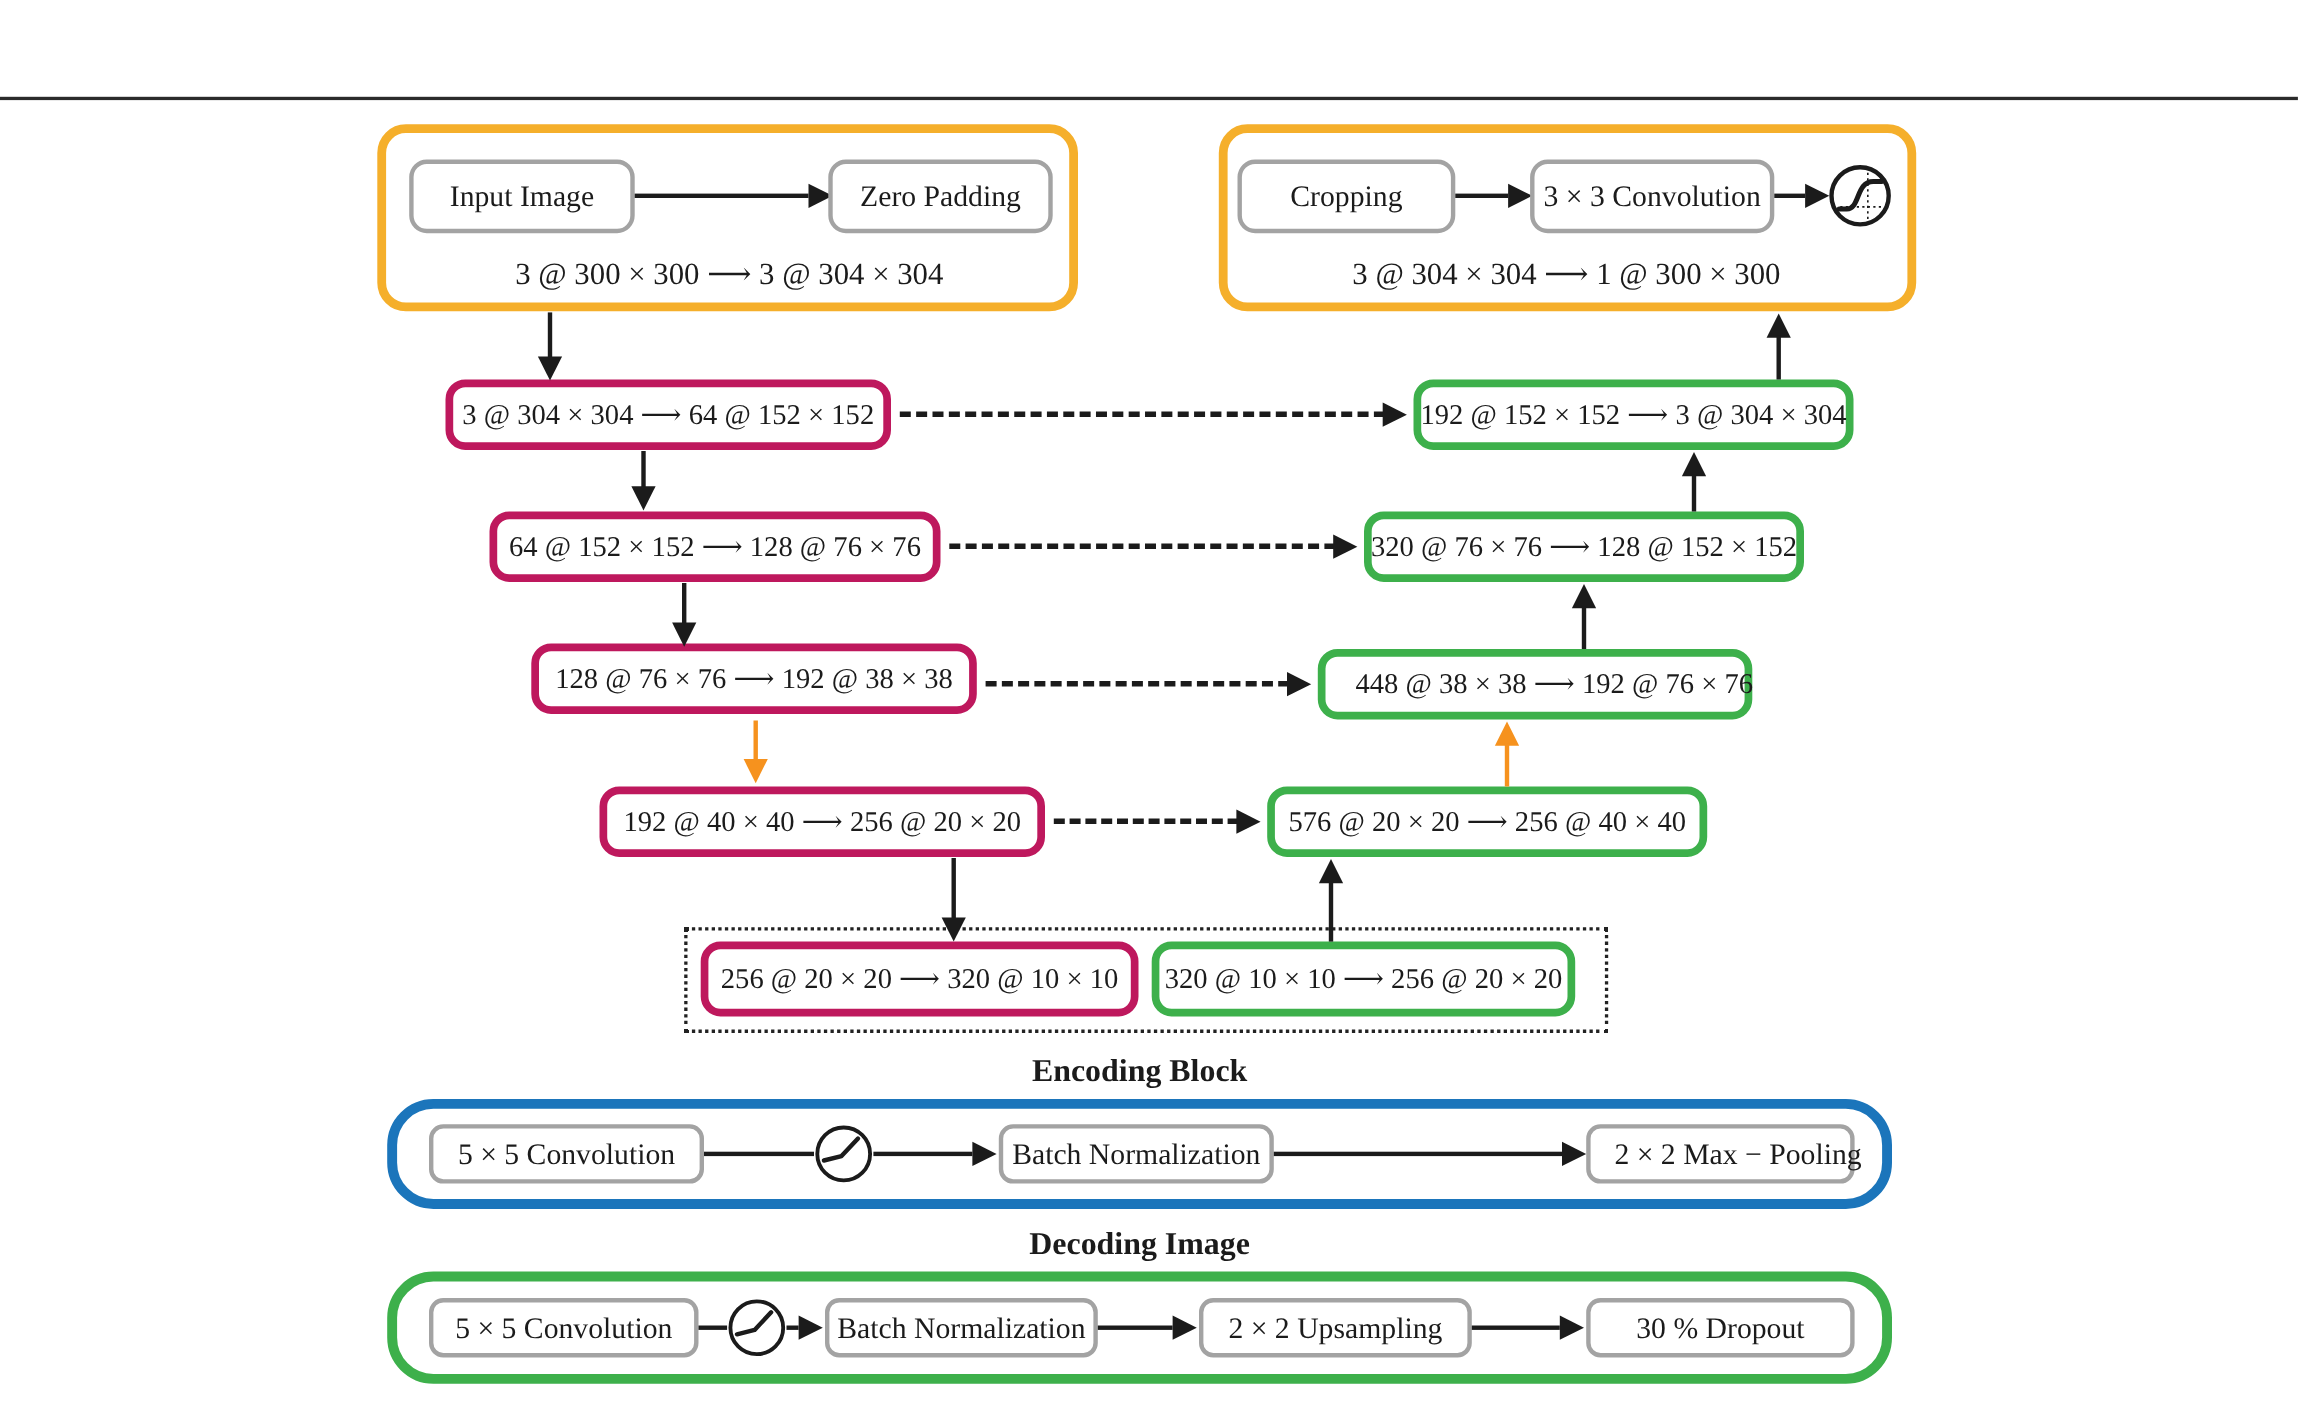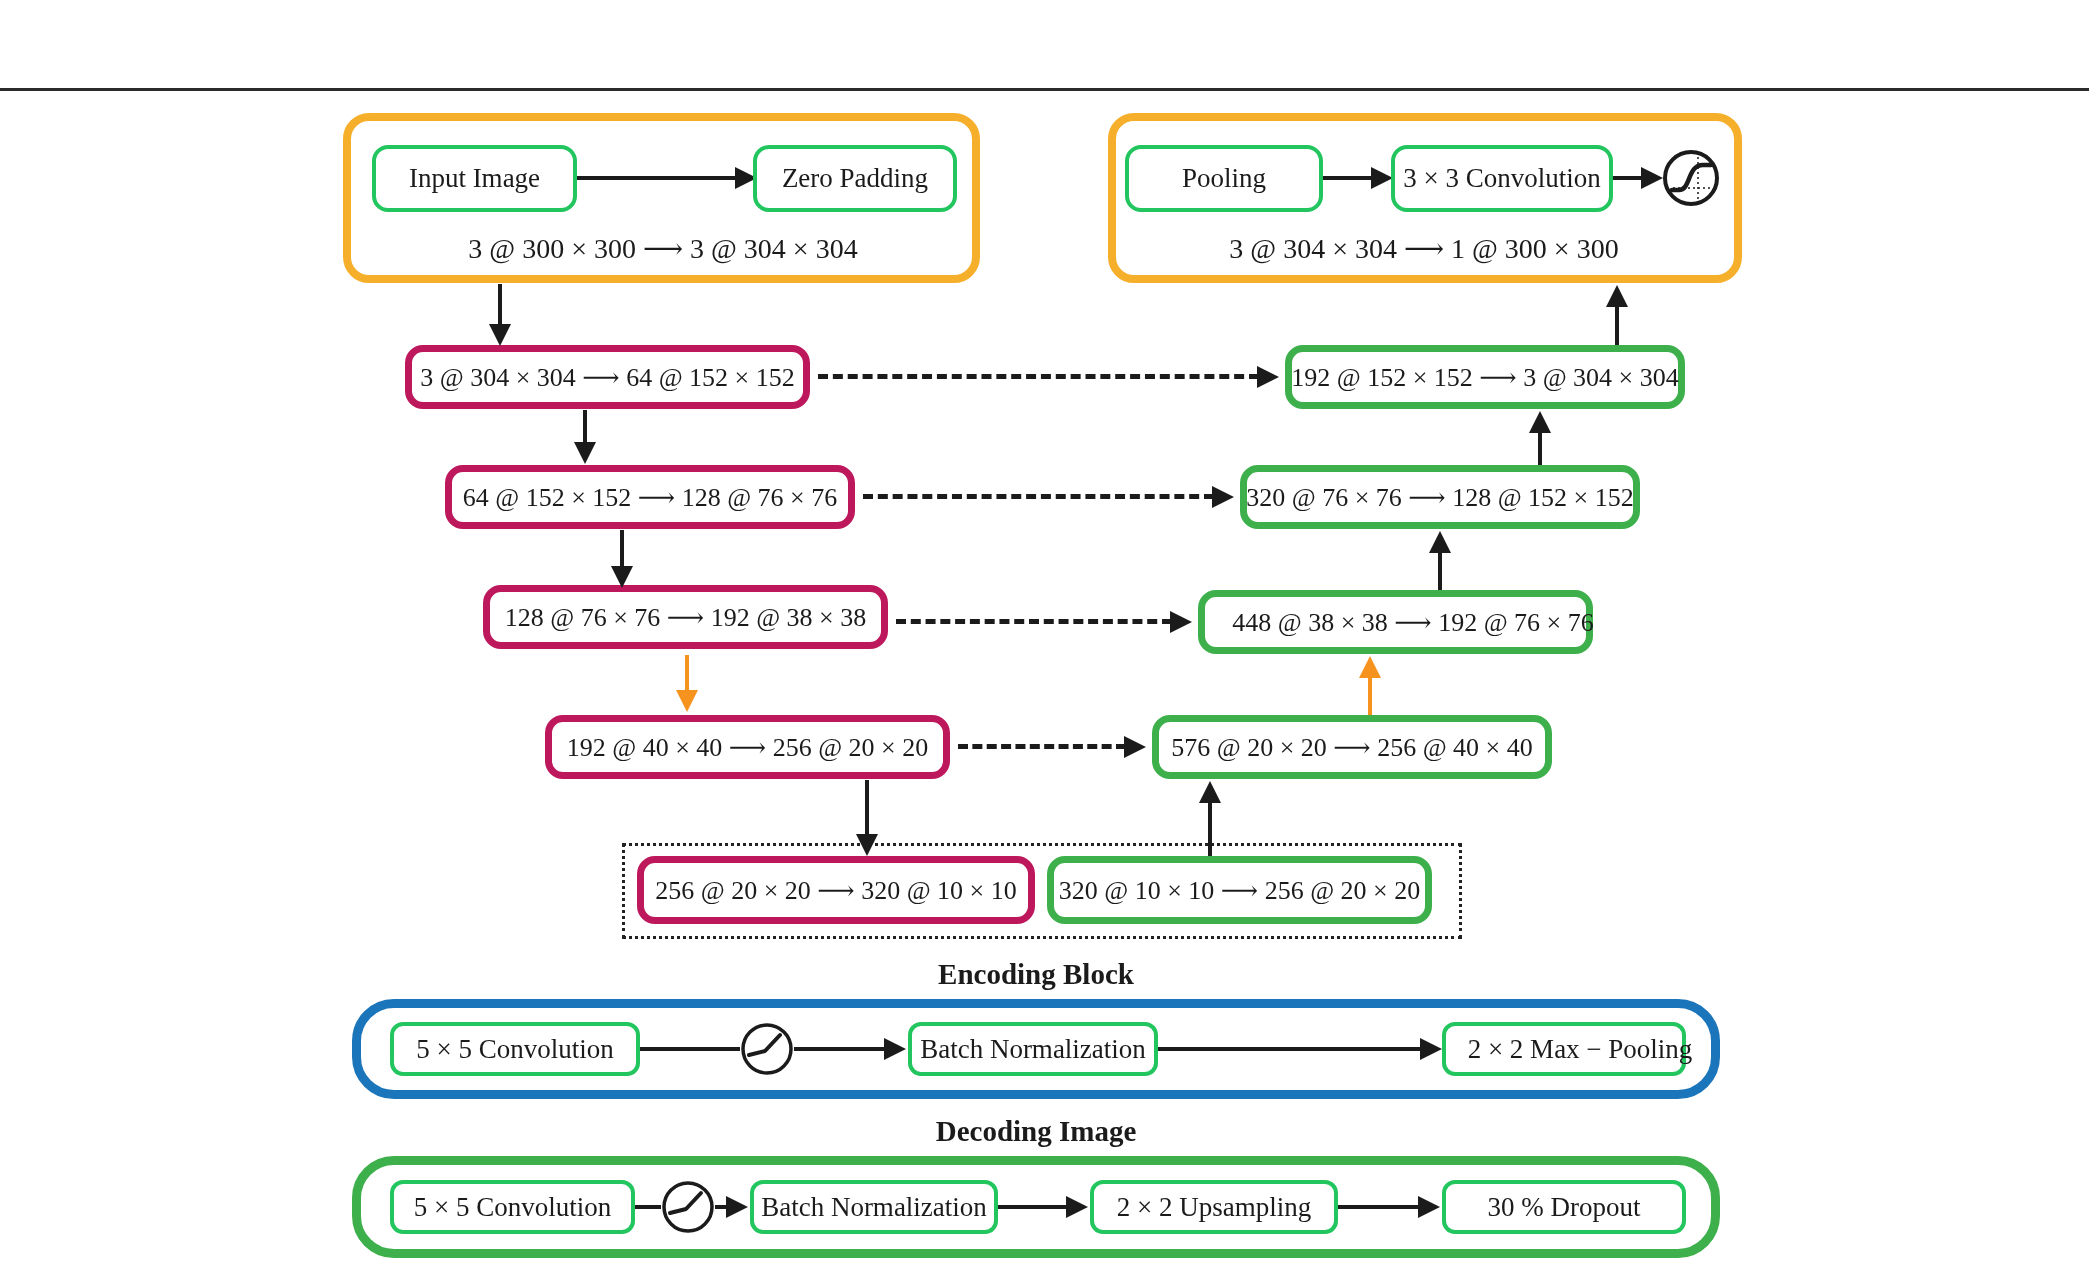--- a/index.html
+++ b/index.html
@@ -7,21 +7,21 @@
     position:relative;width:2089px;height:1279px;background:#ffffff;
     font-family:"Liberation Serif","DejaVu Serif","DejaVu Sans",serif;
     color:#1b1b1b;overflow:hidden;
   }
   *{box-sizing:border-box;}
   .top-rule{position:absolute;left:0;top:88px;width:2089px;height:3px;background:#2b2b2b;}
   
   .frame{position:absolute;border:8px solid #F5AF2B;border-radius:26px;background:#fff;}
   
   .nn-box{position:absolute;display:flex;align-items:center;justify-content:center;
-    background:#fff;border:4px solid #22c55e;border-radius:16px;
+    background:#fff;border:4px solid #a3a3a3;border-radius:16px;
     font-size:27px;white-space:nowrap;}
   
   .stage{position:absolute;display:flex;align-items:center;justify-content:center;
     background:#fff;font-size:26px;white-space:nowrap;border-radius:18px;height:64px;}
   .enc{border:7px solid #be185d;}
   .dec{border:7px solid #3DB04B;}
   .caption{position:absolute;font-size:28px;text-align:center;white-space:nowrap;}
   .section-title{position:absolute;font-size:29px;font-weight:bold;text-align:center;white-space:nowrap;}
   .container-blue{position:absolute;border:9px solid #1B75BB;border-radius:42px;background:#fff;}
   .container-green{position:absolute;border:9px solid #3DB04B;border-radius:42px;background:#fff;}
@@ -57,21 +57,21 @@
   </div>
   <div class="hline" style="left:577px;top:176px;width:158px;"></div>
   <div class="head-right" style="left:735px;top:167px;"></div>
   <div class="nn-box" style="left:753px;top:145px;width:204px;height:67px;">
     <span>Zero Padding</span>
   </div>
   <div class="caption" style="left:363px;top:232px;width:600px;">3 @ 300 × 300 ⟶ 3 @ 304 × 304</div>
 
   <div class="frame" style="left:1108px;top:113px;width:634px;height:170px;"></div>
   <div class="nn-box" style="left:1125px;top:145px;width:198px;height:67px;">
-    <span>Pooling</span>
+    <span>Cropping</span>
   </div>
   <div class="hline" style="left:1323px;top:176px;width:48px;"></div>
   <div class="head-right" style="left:1371px;top:167px;"></div>
   <div class="nn-box" style="left:1391px;top:145px;width:222px;height:67px;">
     <span>3 × 3 Convolution</span>
   </div>
   <div class="hline" style="left:1613px;top:176px;width:28px;"></div>
   <div class="head-right" style="left:1641px;top:167px;"></div>
   <svg class="act-circle" style="left:1661px;top:148px;" width="60" height="60" viewBox="0 0 60 60">
     <circle cx="30" cy="30" r="26" fill="#fff" stroke="#1b1b1b" stroke-width="4"></circle>

